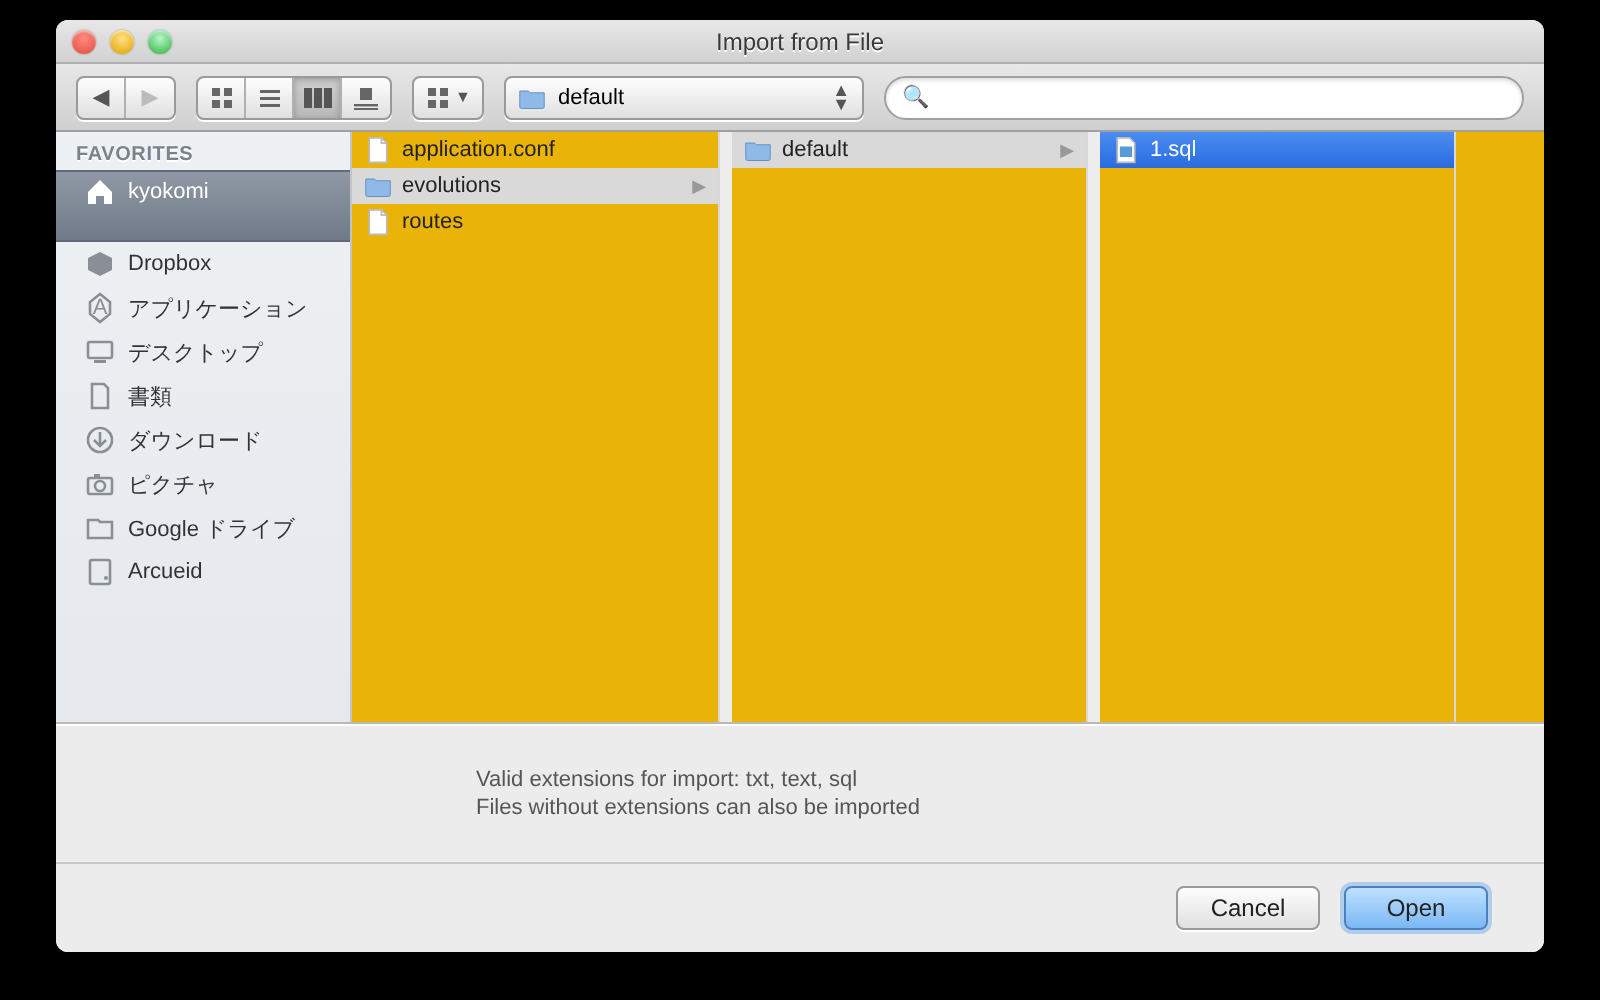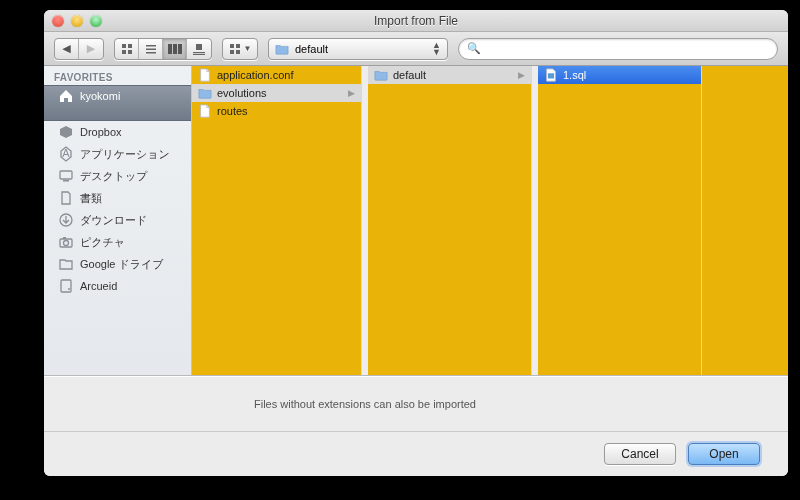--- a/index.html
+++ b/index.html
@@ -1,17 +1,17 @@
 <!DOCTYPE html>
 <html><head>
 <meta charset="utf-8">
 <style>
   * { box-sizing: border-box; margin: 0; padding: 0; font-family: "Lucida Grande", "Helvetica Neue", sans-serif; font-size: 11px; -webkit-font-smoothing: antialiased; }
   body { background: #000; width: 800px; height: 500px; overflow: hidden; }
-  .window { position: absolute; left: 44px; top: 10px; width: 744px; height: 466px; background: #ececec; border-radius: 6px; box-shadow: 0 8px 40px rgba(0,0,0,0.6); display: flex; flex-direction: column; overflow: hidden; }
+  .window { position: absolute; left: 28px; top: 10px; width: 744px; height: 466px; background: #ececec; border-radius: 6px; box-shadow: 0 8px 40px rgba(0,0,0,0.6); display: flex; flex-direction: column; overflow: hidden; }
   .titlebar { height: 22px; background: linear-gradient(#e8e8e8,#d1d1d1); border-bottom: 1px solid #b0b0b0; display: flex; align-items: center; position: relative; }
   .traffic { display: flex; gap: 7px; margin-left: 8px; }
   .tl { width: 12px; height: 12px; border-radius: 50%; box-shadow: inset 0 1px 1px rgba(255,255,255,.5), 0 0 1px rgba(0,0,0,.4); }
   .red { background: radial-gradient(circle at 50% 35%, #ff8a80, #e24a3b); }
   .yellow { background: radial-gradient(circle at 50% 35%, #ffe082, #e2a100); }
   .green { background: radial-gradient(circle at 50% 35%, #b9f6ca, #29b33a); }
   .title { position: absolute; left: 0; right: 0; text-align: center; font-size: 12px; color: #3a3a3a; text-shadow: 0 1px 0 #fff; }
   .toolbar { height: 34px; background: linear-gradient(#e8e8e8,#cfcfcf); border-bottom: 1px solid #a0a0a0; display: flex; align-items: center; padding: 0 10px; gap: 10px; }
   .seg { display: flex; border: 1px solid #9a9a9a; border-radius: 4px; overflow: hidden; background: linear-gradient(#fdfdfd,#e0e0e0); height: 22px; box-shadow: 0 1px 0 #fff; }
   .seg > div { width: 24px; display: flex; align-items: center; justify-content: center; border-right: 1px solid #b0b0b0; color: #555; }
@@ -23,21 +23,21 @@
   .search { flex: 1; display: flex; align-items: center; border: 1px solid #a0a0a0; border-radius: 11px; height: 22px; background: #fff; padding: 0 8px; gap: 4px; box-shadow: inset 0 1px 2px rgba(0,0,0,.15); }
   .search input { border: none; outline: none; flex: 1; font-size: 11px; background: transparent; }
   .body { flex: 1; display: flex; background: #eab308; border-bottom: 1px solid #b9b9b9; overflow: hidden; }
   .sidebar { width: 148px; background: linear-gradient(#eef1f4,#e5e8ec); border-right: 1px solid #c4c4c4; overflow-y: auto; }
   .sb-header { font-size: 10px; color: #7a828c; font-weight: bold; padding: 6px 10px 2px; text-shadow: 0 1px 0 #fff; letter-spacing: .3px; }
   .sb-item { display: flex; align-items: center; gap: 6px; padding: 3px 10px 3px 14px; color: #333; cursor: default; }
   .sb-item .icn { width: 16px; height: 16px; display: flex; align-items: center; justify-content: center; color: #8a8f96; }
   .sb-item.selected { background: linear-gradient(#8f98a4,#707a88); color: #fff; border-top: 1px solid #606a78; border-bottom: 1px solid #606a78; padding-top: 2px; padding-bottom: 16px; }
   .sb-item.selected .icn { color: #fff; }
   .columns { flex: 1; display: flex; overflow-x: auto; }
-  .col { width: 170px; border-right: 1px solid #d8d8d8; border-left: 6px solid #ededed; overflow-y: auto; position: relative; }
+  .col { width: 184px; border-right: 1px solid #d8d8d8; border-left: 6px solid #ededed; overflow-y: auto; position: relative; }
   .col:first-child { border-left: none; }
   .row { display: flex; align-items: center; gap: 5px; padding: 2px 6px; color: #222; cursor: default; position: relative; height: 18px; }
   .row .chev { margin-left: auto; color: #999; font-size: 9px; }
   .row.path-selected { background: #d9d9d9; }
   .row.selected { background: linear-gradient(#4a8df0,#2a6be0); color: #fff; }
   .file-icn, .folder-icn { width: 14px; height: 14px; display: inline-flex; align-items: center; justify-content: center; }
   .file-icn svg, .folder-icn svg { width: 14px; height: 14px; }
   .hint { padding: 20px 30px 20px 210px; color: #555; font-size: 11px; line-height: 14px; background: #ececec; border-top: 1px solid #fff; border-bottom: 1px solid #c8c8c8; }
   .footer { height: 44px; background: #ececec; display: flex; align-items: center; justify-content: flex-end; gap: 12px; padding: 0 28px; }
   .btn { min-width: 72px; height: 22px; border: 1px solid #9a9a9a; border-radius: 4px; background: linear-gradient(#fdfdfd,#e0e0e0); box-shadow: 0 1px 0 #fff; font-size: 12px; color: #222; display: flex; align-items: center; justify-content: center; cursor: default; }
@@ -257,20 +257,21 @@
                 <rect x="4.5" y="6" width="7" height="6" fill="#5b9bd5"></rect>
               </svg>
             </span>
             <span>1.sql</span>
           </div>
         </div>
       </div>
   </div>
 
   <div class="hint">
+    <div>Valid extensions for import: txt, text, sql</div>
     <div>Files without extensions can also be imported</div>
   </div>
 
   <div class="footer">
     <div class="btn">Cancel</div>
     <div class="btn primary">Open</div>
   </div>
 </div>
 
 </body></html>

